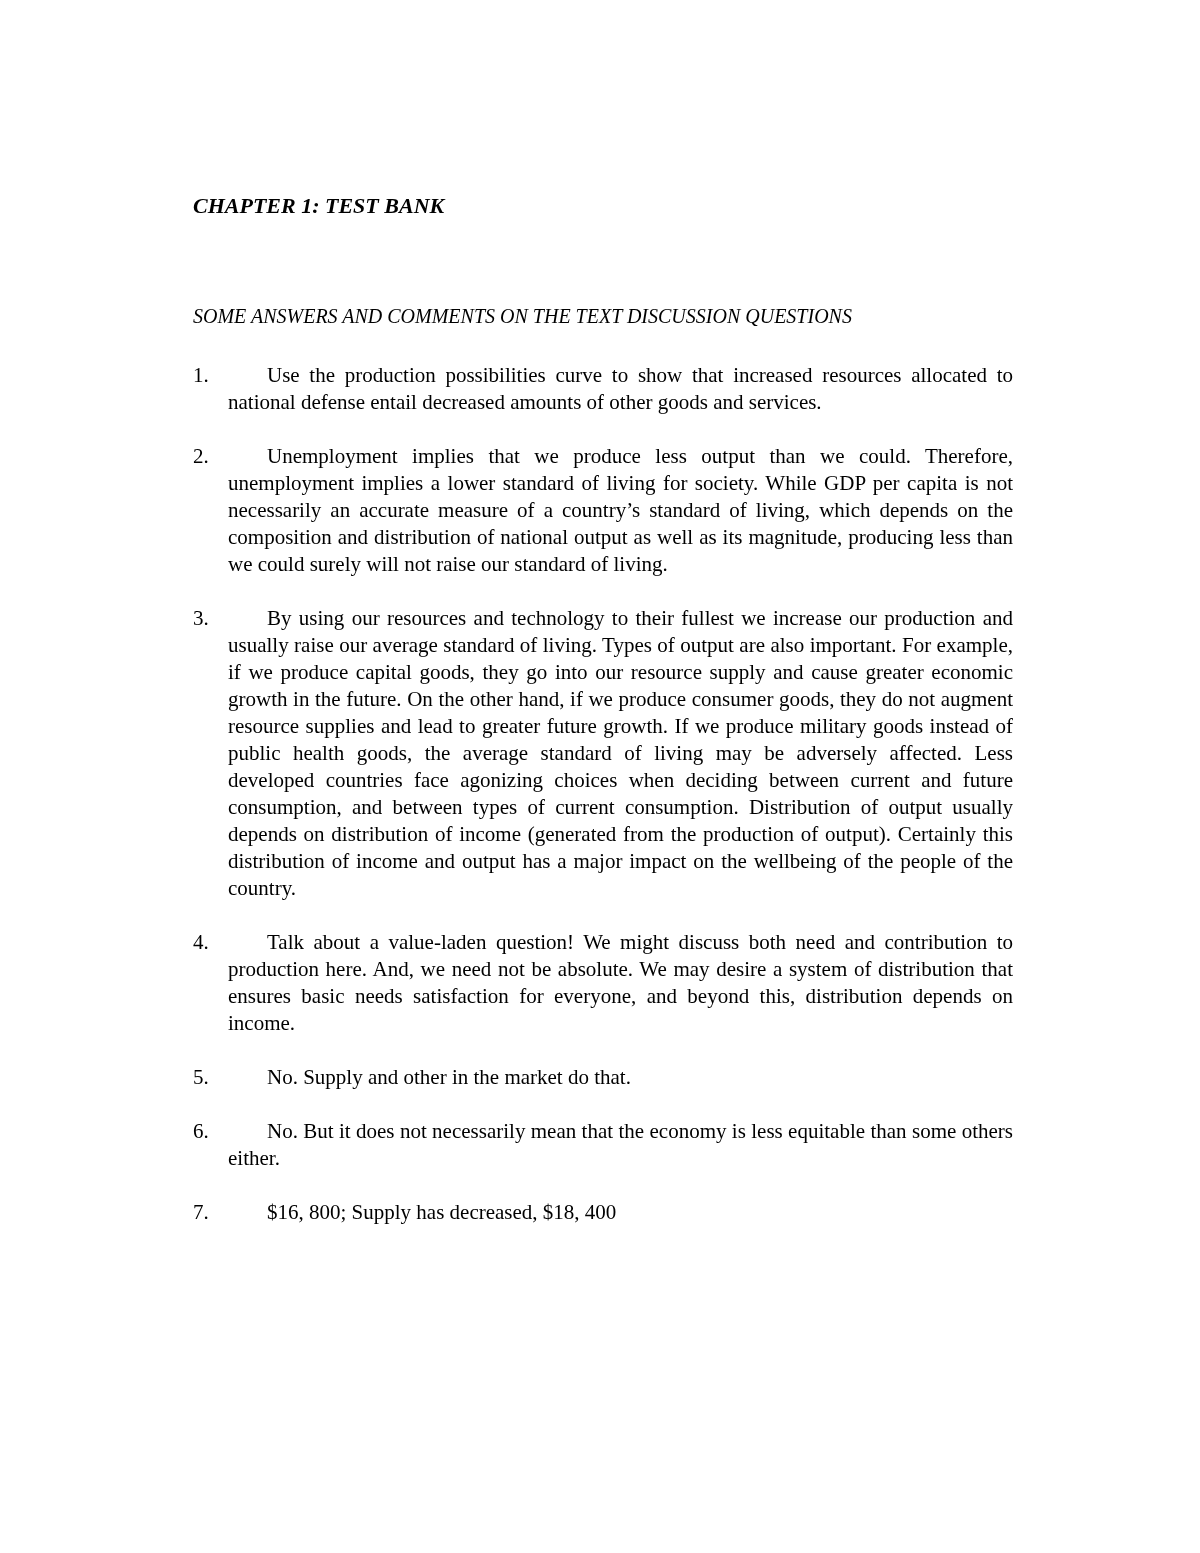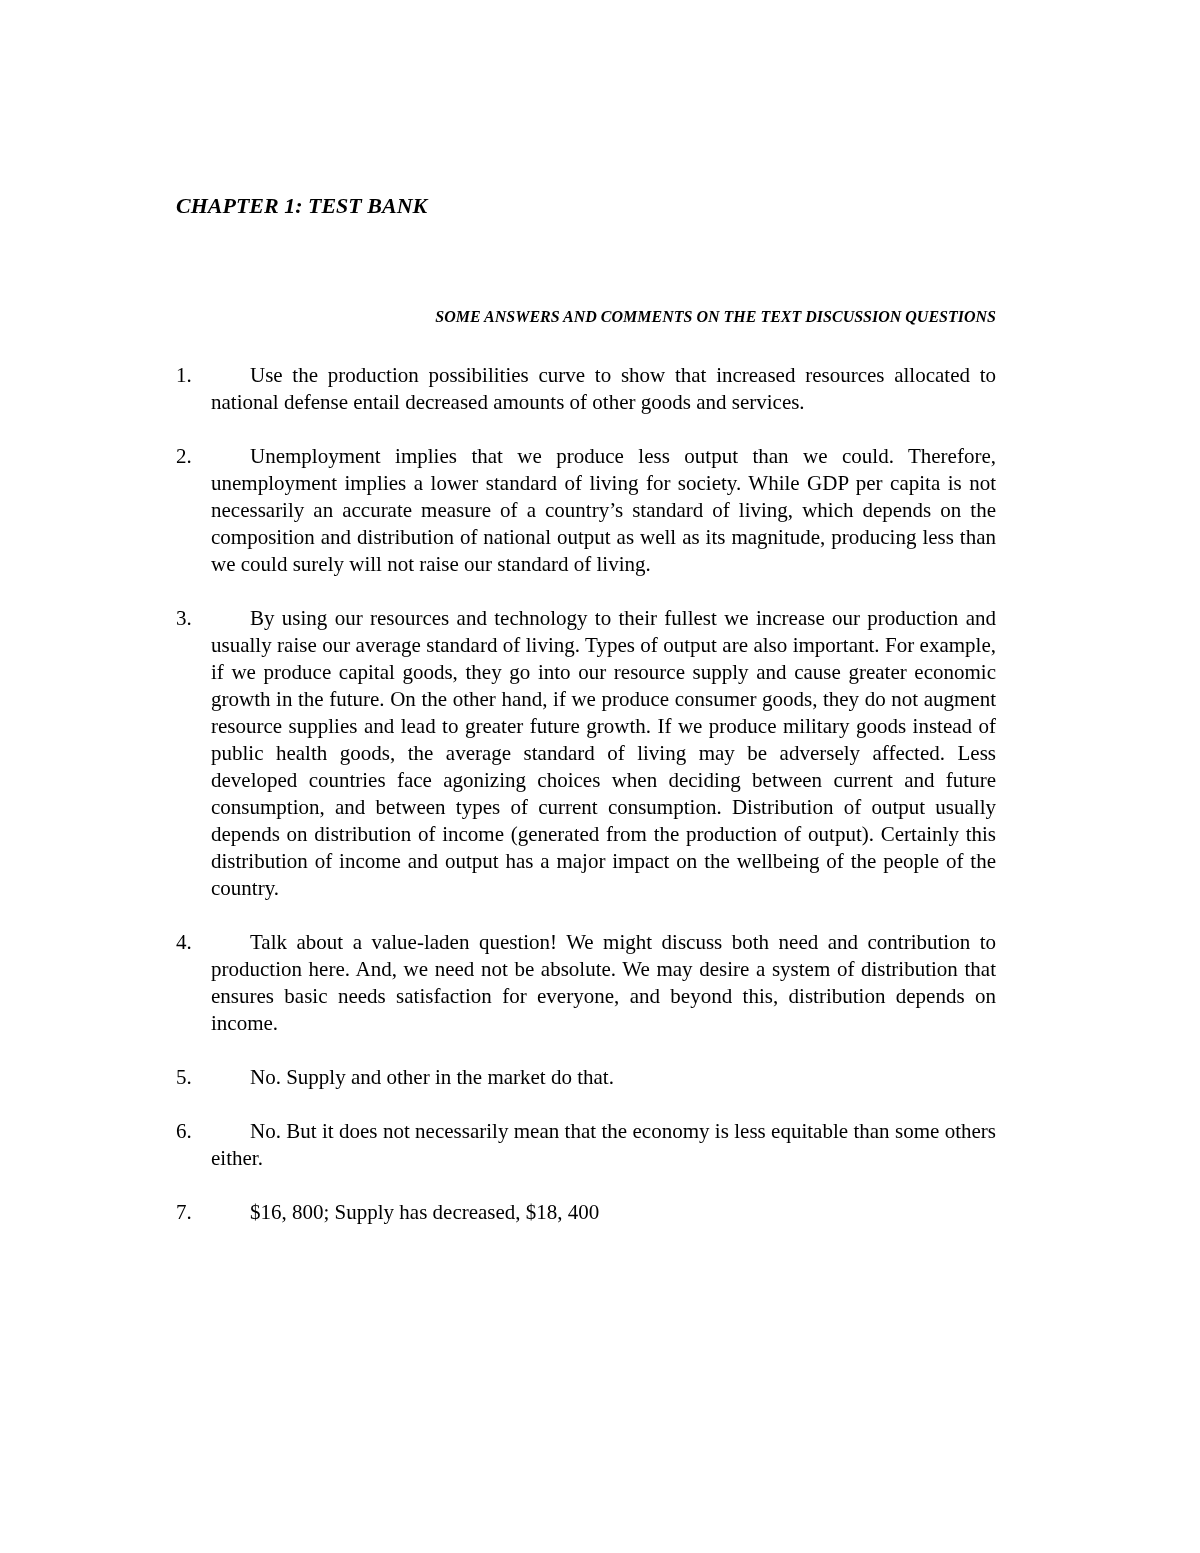--- a/index.html
+++ b/index.html
@@ -10,36 +10,36 @@
   .page {
     position: relative;
     width: 1100px;
     height: 1553px;
     background: #ffffff;
     color: #000000;
     font-family: "Liberation Serif", "DejaVu Serif", serif;
     box-sizing: border-box;
     padding: 192px 104px 0 176px;
     overflow: hidden;
+    margin-left: 17px;
   }
   .doc-title {
     font-size: 22px;
     line-height: 27px;
     font-weight: bold;
     font-style: italic;
     margin: 0 0 84px 0;
   }
   .section-heading {
-    font-size: 16px;
+    font-size: 20px;
     line-height: 27px;
-    font-weight: bold;
+    font-weight: normal;
     font-style: italic;
     white-space: nowrap;
     margin: 0 0 32px 0;
-    text-align: right;
   }
   .answers-list {
     margin: 0;
     padding: 0;
   }
   .answer-item {
     position: relative;
     margin: 0 0 27px 0;
     padding-left: 35px;
     font-size: 21px;

